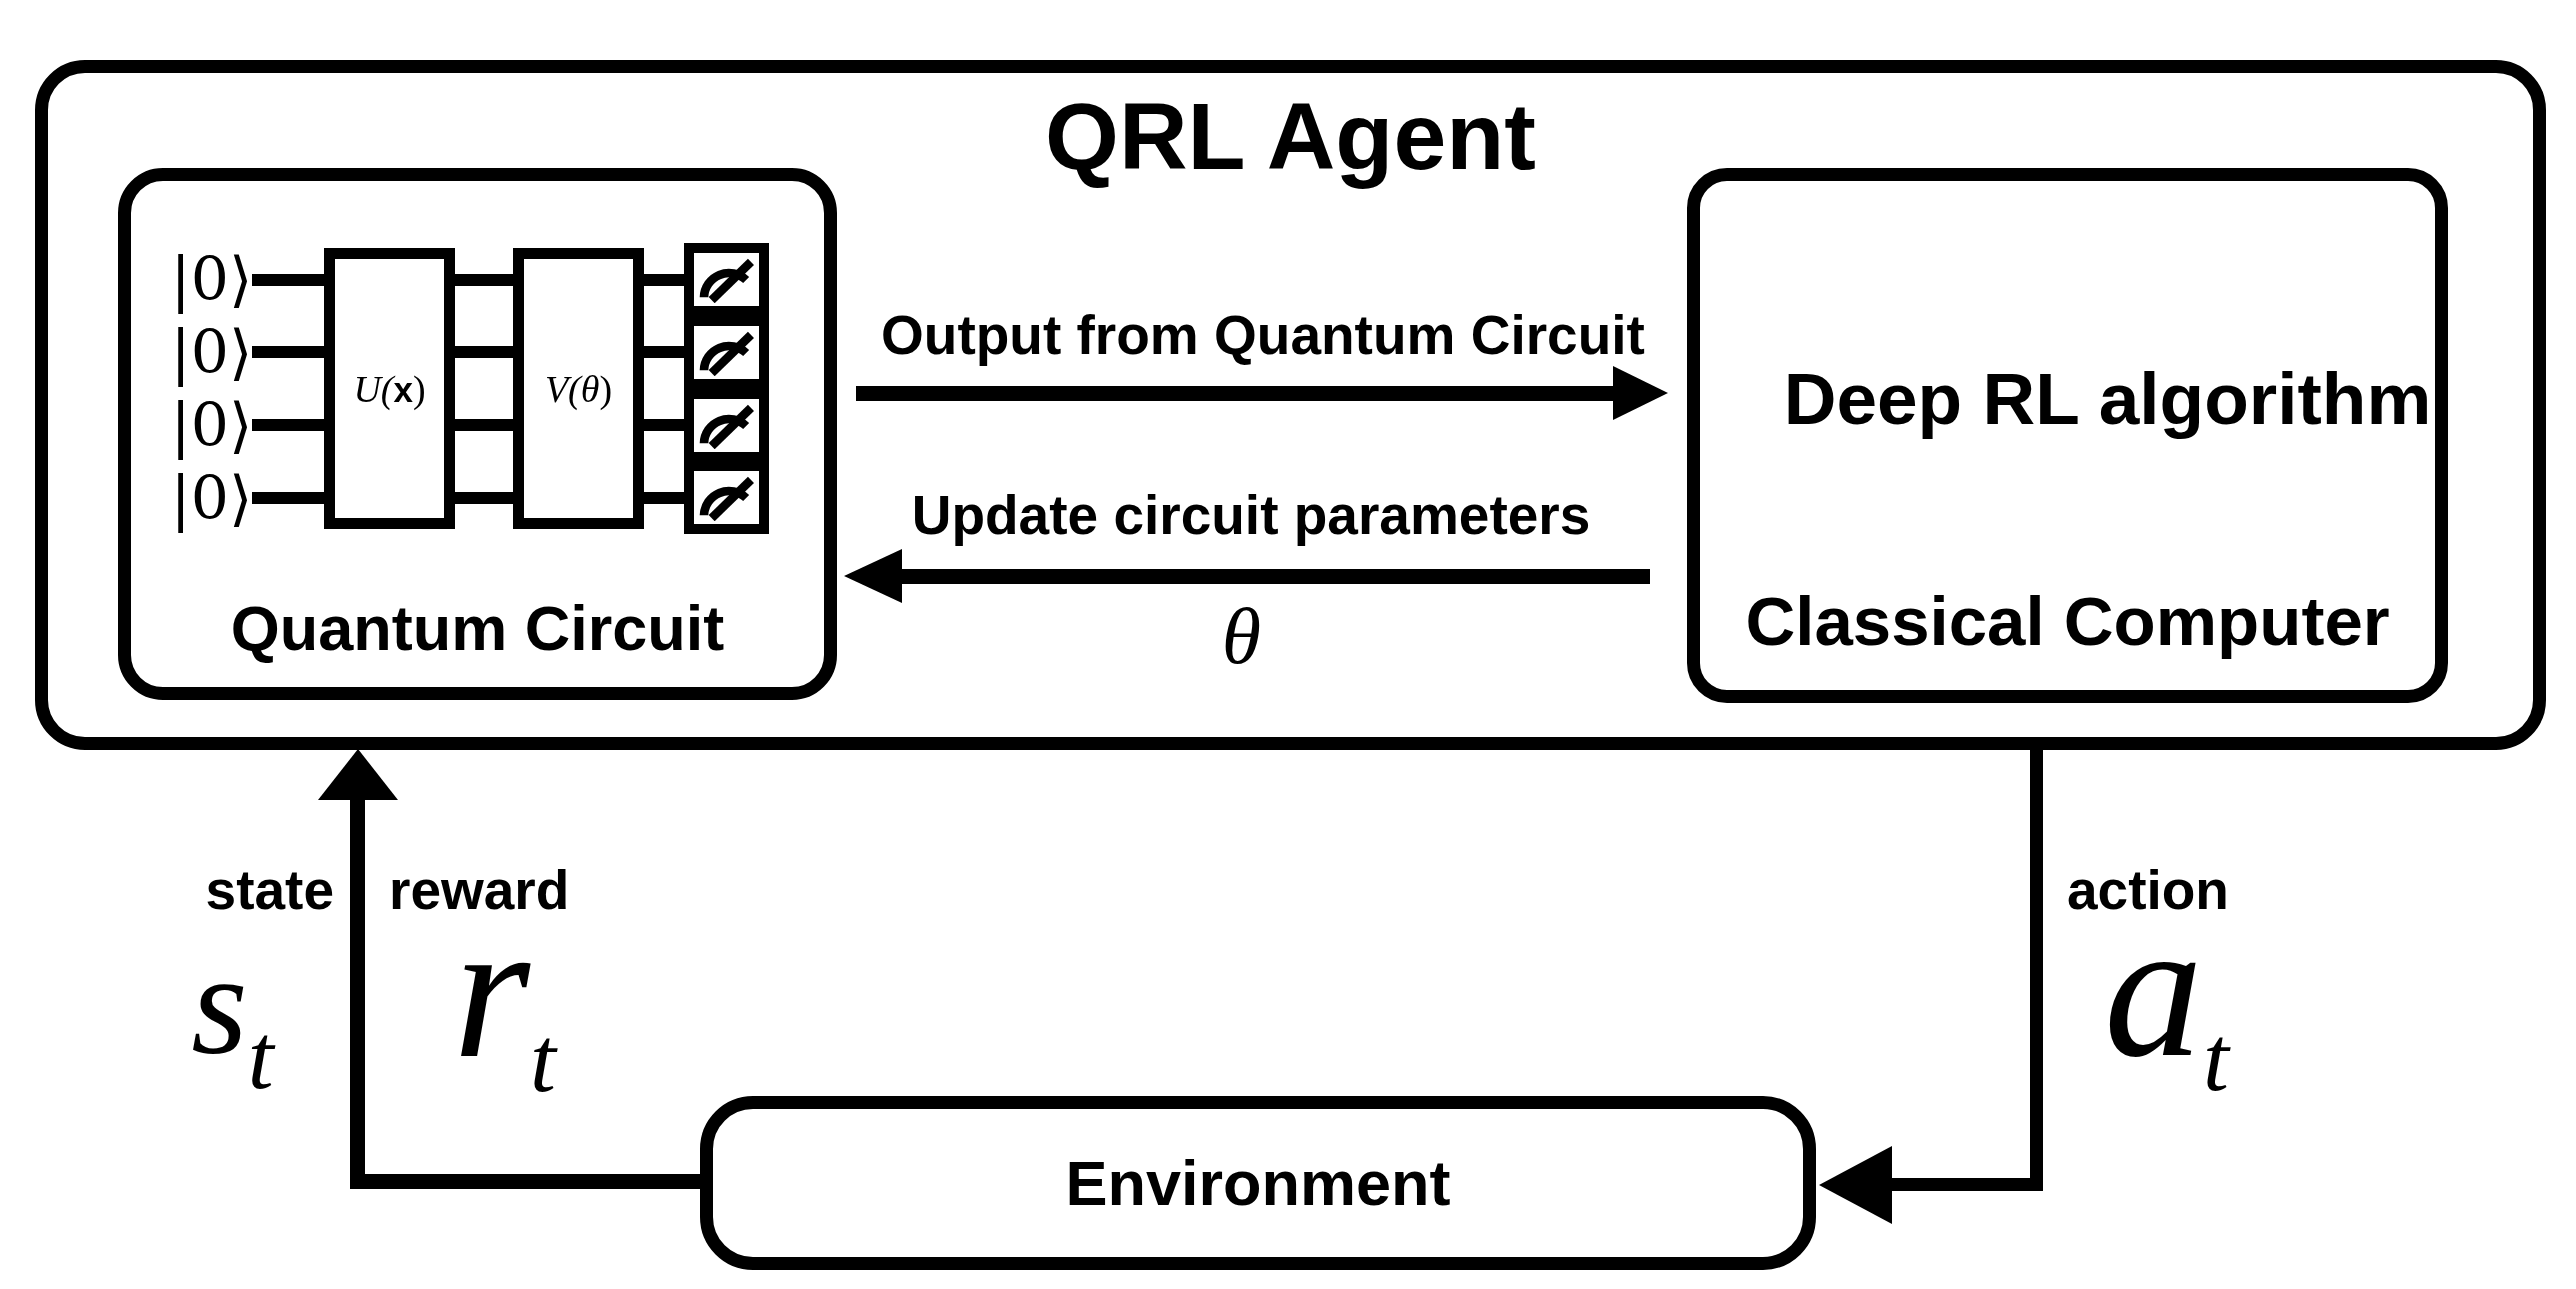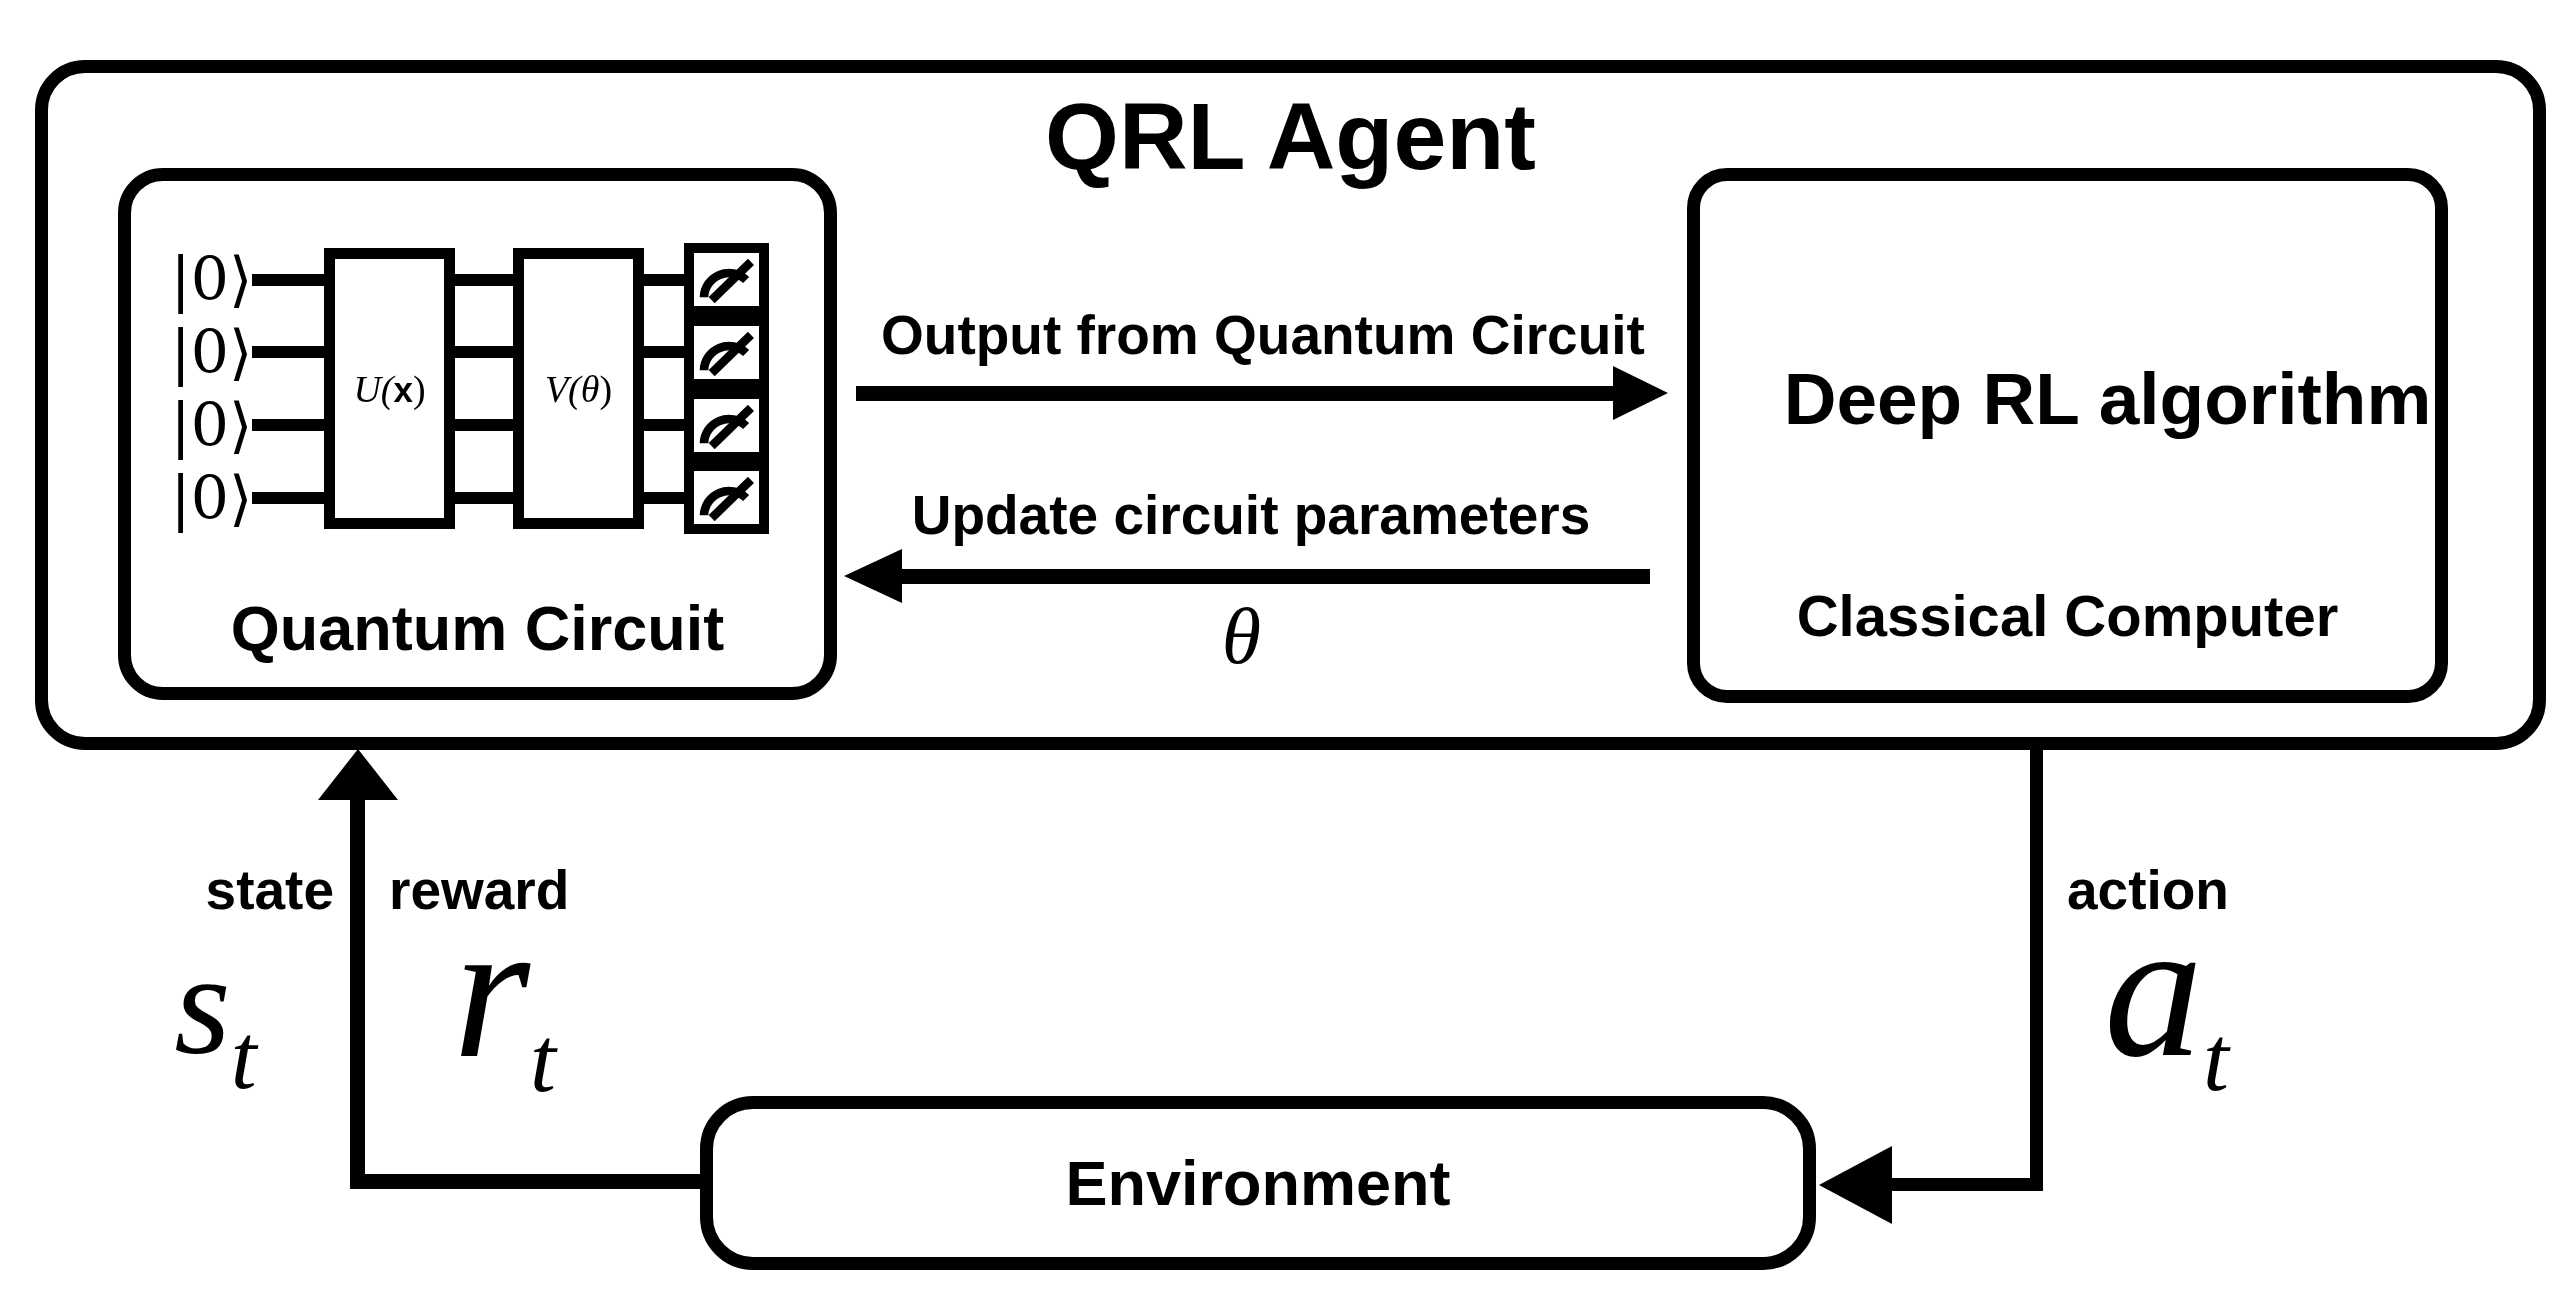--- a/index.html
+++ b/index.html
@@ -17,30 +17,30 @@
   
   .outer-box{left:35px;top:60px;width:2511px;height:690px;border-radius:50px;}
   .qc-box{left:118px;top:168px;width:719px;height:532px;border-radius:45px;}
   .cc-box{left:1687px;top:168px;width:761px;height:535px;border-radius:40px;}
   .env-box{left:700px;top:1096px;width:1116px;height:174px;border-radius:53px;
            display:flex;align-items:center;justify-content:center;}
   
   .title{left:35px;top:89px;width:2511px;font-size:95px;}
   .qc-label{left:118px;top:597px;width:719px;font-size:63px;}
   .cc-line1{left:1687px;top:362px;width:761px;font-size:73px;margin-left:40px;}
-  .cc-line2{left:1687px;top:587px;width:761px;font-size:58px;}
+  .cc-line2{left:1687px;top:587px;width:761px;font-size:69px;}
   .env-label{font-size:63px;}
   .arrow-label-top{left:746px;top:308px;width:1034px;font-size:55px;}
   .arrow-label-bottom{left:734px;top:488px;width:1034px;font-size:55px;}
   .sig-label{font-size:55px;line-height:1;font-weight:bold;white-space:nowrap;}
   
   .math{font-family:"Liberation Serif","DejaVu Serif",serif;font-style:italic;line-height:1;white-space:nowrap;}
   .math sub{font-size:93px;vertical-align:-35px;line-height:0;}
   .theta-sym{left:1159px;top:596px;width:165px;font-size:80px;}
-  .s-sym{left:108px;top:932px;width:215px;font-size:145px;}
+  .s-sym{left:125px;top:932px;width:215px;font-size:145px;}
   .r-sym{left:372px;top:891px;width:265px;font-size:198px;font-family:Liberation Serif, serif;}
   .a-sym{left:2026px;top:890px;width:281px;font-size:198px;}
   
   .qubit{font-family:"DejaVu Serif","DejaVu Sans",serif;font-size:60px;line-height:66px;
          width:83px;height:66px;text-align:center;white-space:nowrap;}
   .q1{left:170px;top:246px;} .q2{left:170px;top:319px;} .q3{left:170px;top:392px;} .q4{left:170px;top:465px;}
   .wire{height:11.6px;background:#000;}
   .gate{border:11.6px solid #000;background:#fff;display:flex;align-items:center;justify-content:center;}
   .u-gate{left:324px;top:248px;width:131px;height:281px;}
   .v-gate{left:513px;top:248px;width:131px;height:281px;}

